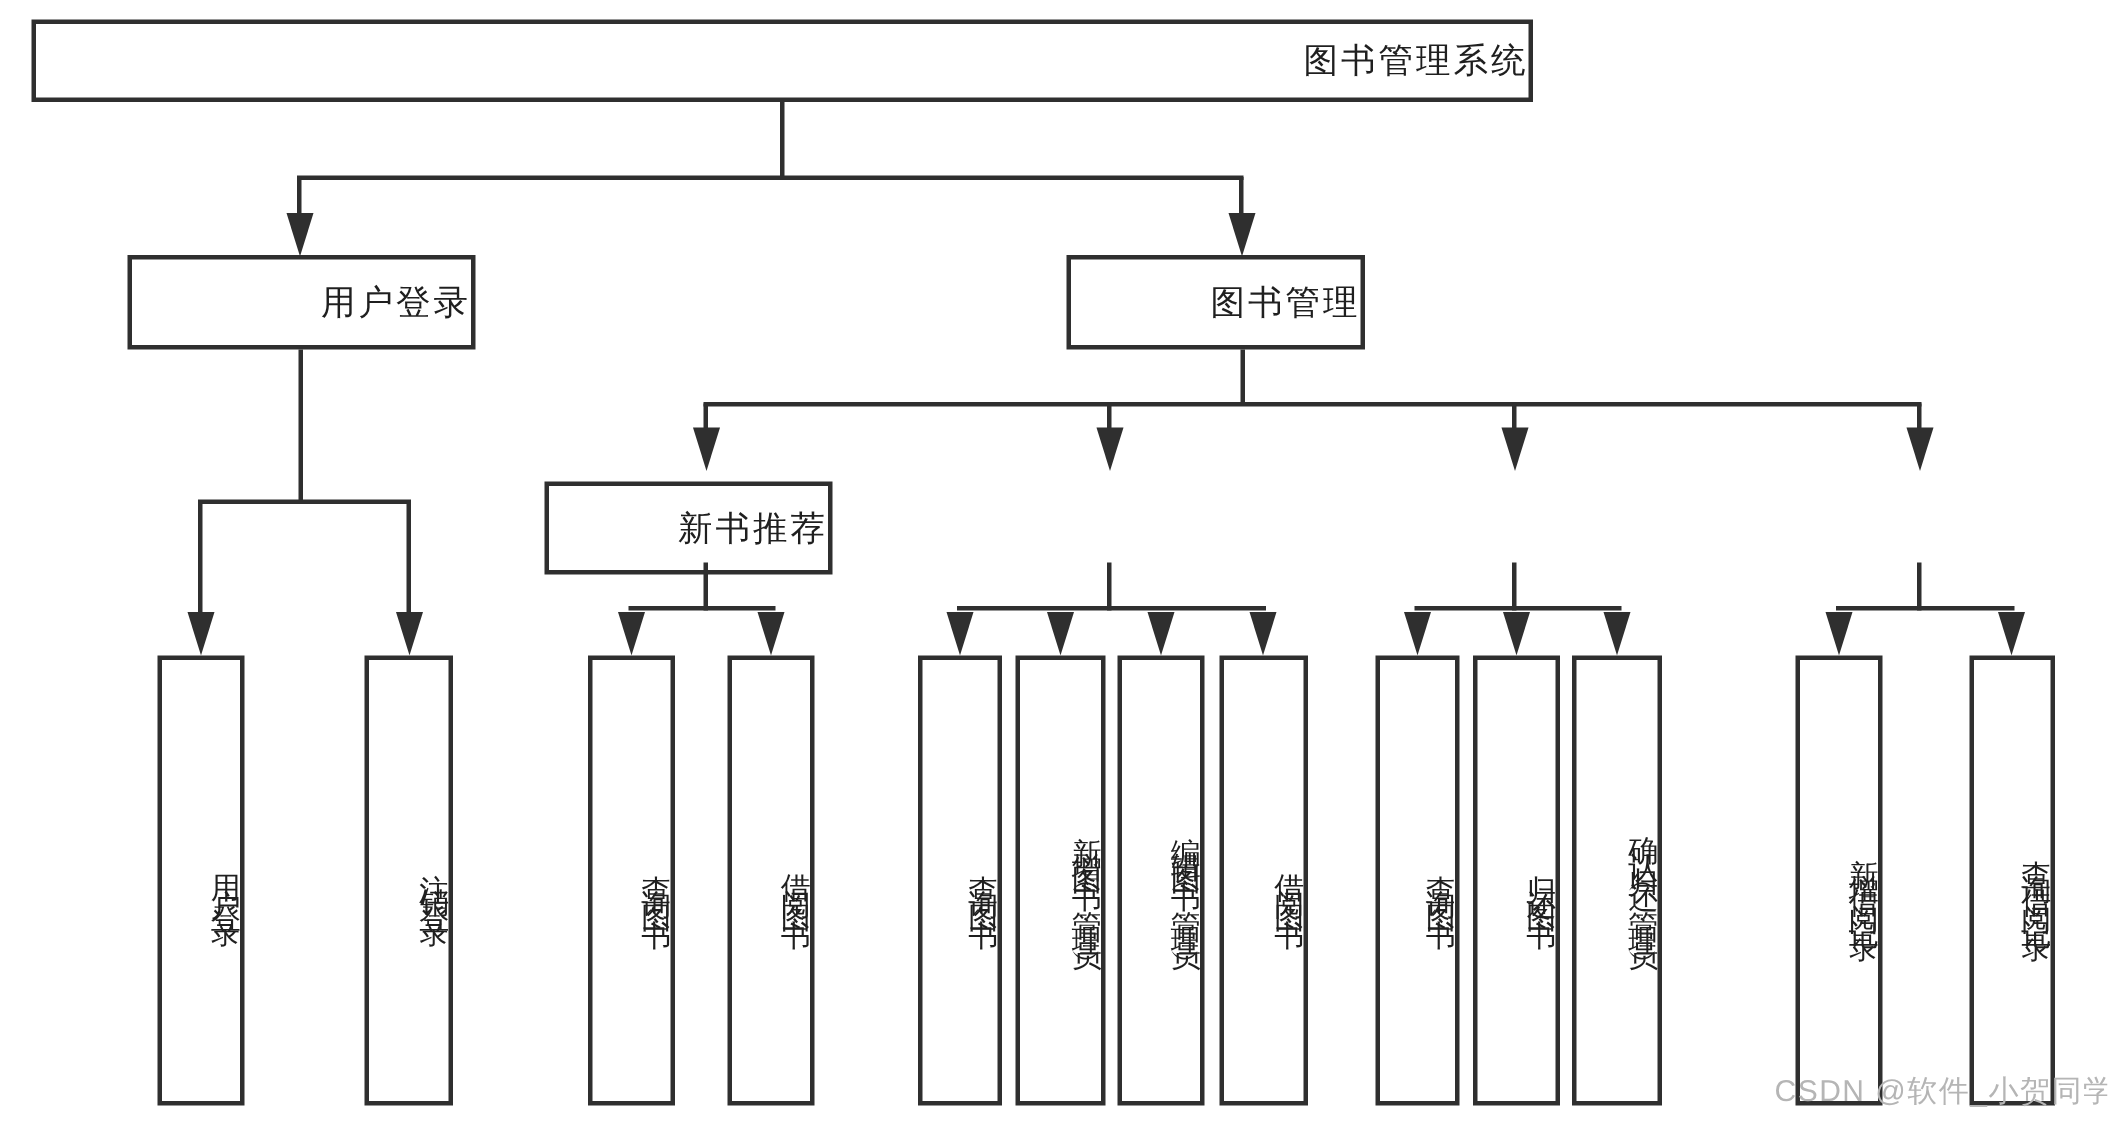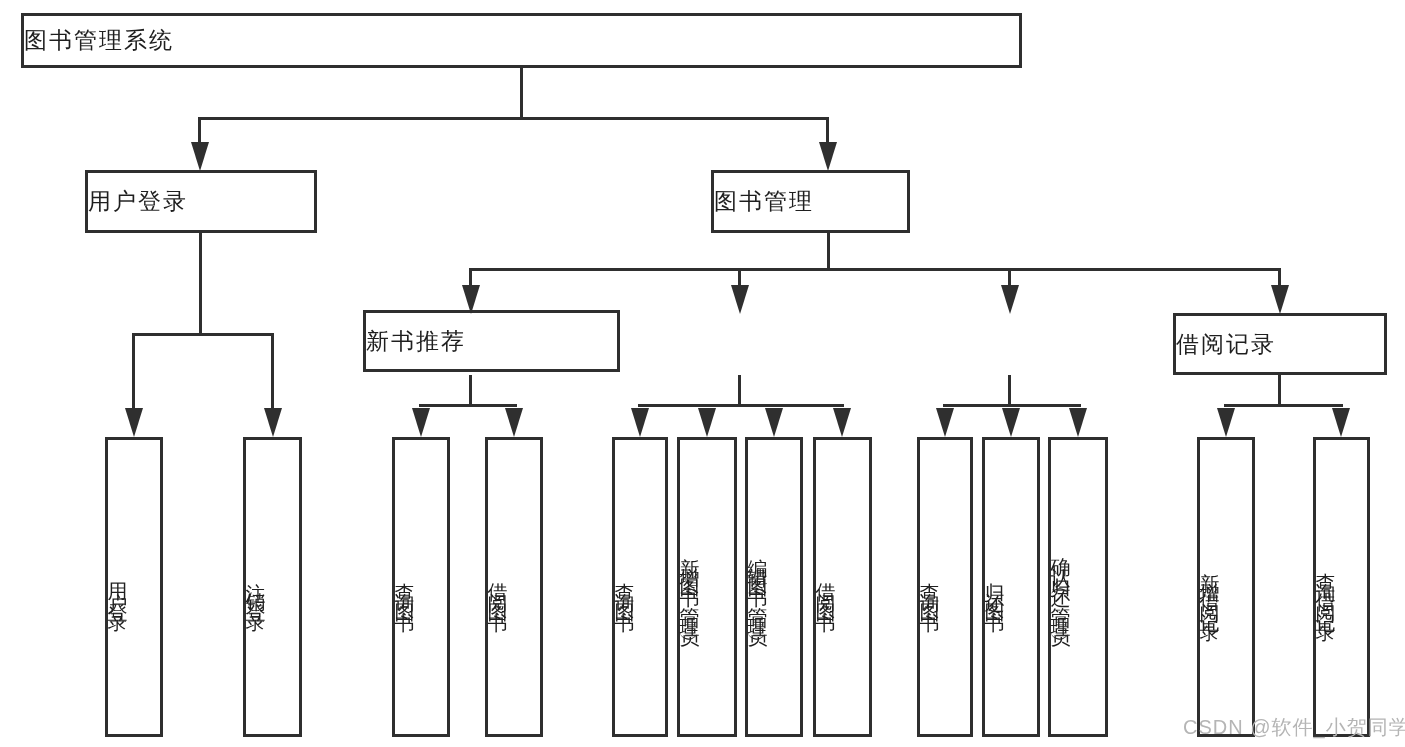--- a/index.html
+++ b/index.html
@@ -17,21 +17,21 @@
     height: 747px;
     background: var(--bg);
     overflow: hidden;
   }
   .box {
     position: absolute;
     border: 3px solid var(--line);
     background: #fff;
     display: flex;
     align-items: center;
-    justify-content: flex-start;
+    justify-content: flex-end;
   }
   .hlabel {
     font-size: 23px;
     color: var(--text);
     letter-spacing: 2px;
     white-space: nowrap;
   }
   .vtext {
     writing-mode: vertical-rl;
     text-orientation: mixed;
@@ -73,29 +73,26 @@
   </div>
 
   <div class="box" style="left:85px;top:170px;width:232px;height:63px">
     <span class="hlabel">用户登录</span>
   </div>
 
   <div class="box" style="left:711px;top:170px;width:199px;height:63px">
     <span class="hlabel">图书管理</span>
   </div>
 
-  <div class="box" style="left:363px;top:310px;width:257px;height:62px">
+  <div class="box" style="left:363px;top:321px;width:192px;height:62px">
     <span class="hlabel">新书推荐</span>
   </div>
 
 
 
-  <div class="box" style="left:1173px;top:313px;width:214px;height:62px">
-    <span class="hlabel">借阅记录</span>
-  </div>
 
   <div class="box" style="left:105px;top:437px;width:58px;height:300px">
     <span class="vtext">用户登录</span>
   </div>
 
   <div class="box" style="left:243px;top:437px;width:59px;height:300px">
     <span class="vtext">注销登录</span>
   </div>
 
   <div class="box" style="left:392px;top:437px;width:58px;height:300px">

